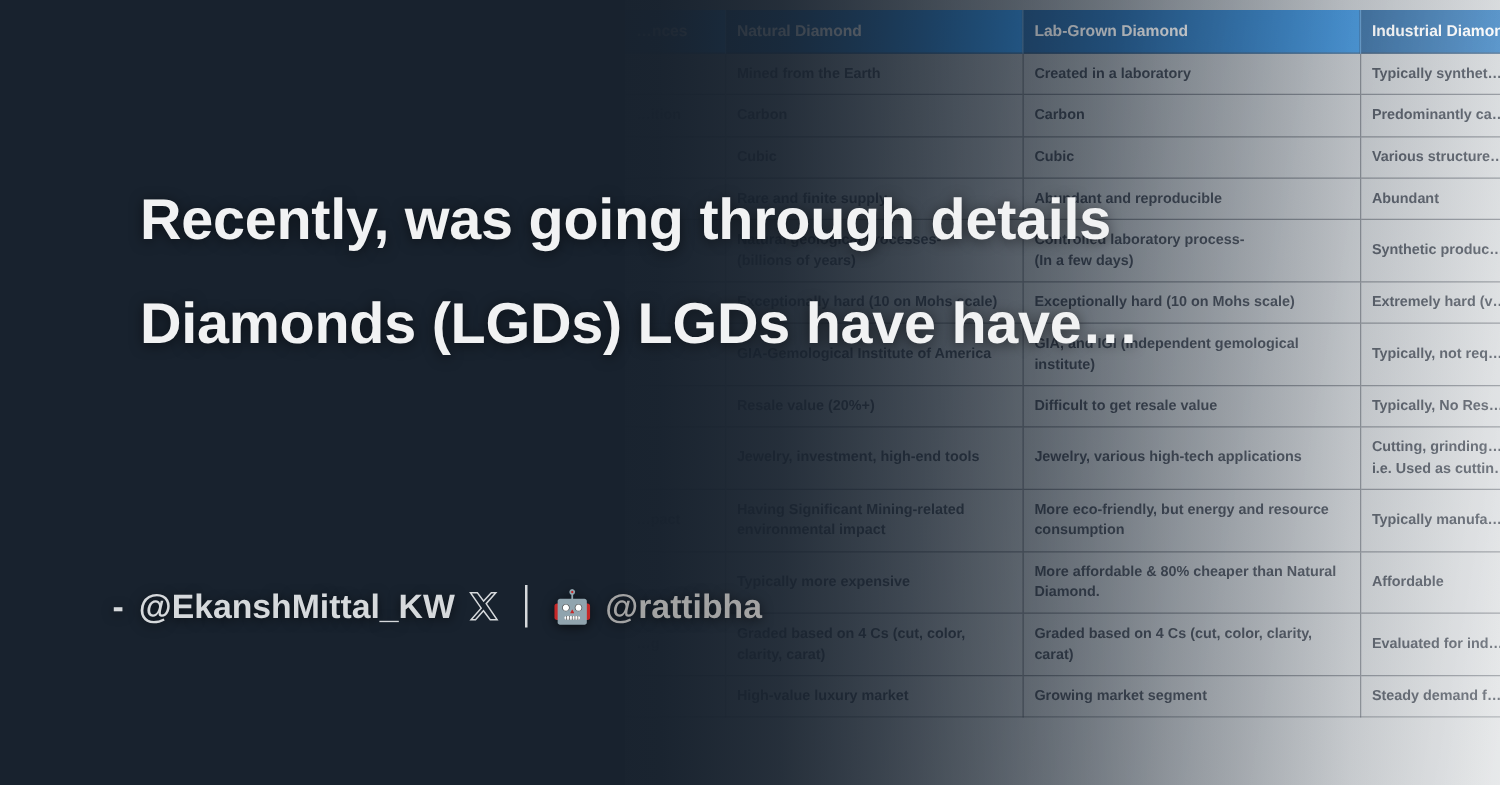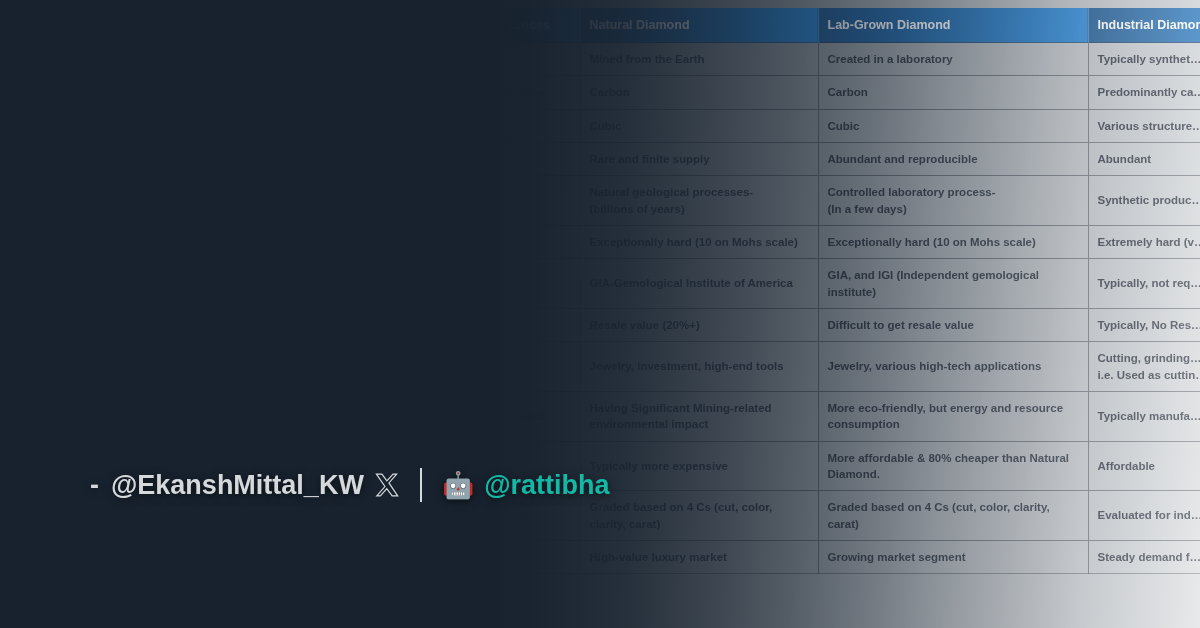--- a/index.html
+++ b/index.html
@@ -83,21 +83,21 @@
     display:flex;align-items:center;gap:10px;
     color:#d6d9dc;font-size:27px;font-weight:bold;
     text-shadow:0 2px 9px rgba(0,0,0,.6);
   }
   #attrib .dash{margin-right:2px;}
   #attrib .xmark{display:inline-flex;align-items:center;}
   #attrib .sep{
     display:inline-block;width:2px;height:34px;background:#d6d9dc;margin:0 10px;
   }
   #attrib .bot{font-size:26px;line-height:1;}
-  #attrib .brand{color:#14b8a6;}
+  #attrib .brand{color:#a3a3a3;}
 </style>
 </head>
 <body>
 
 <div id="card">
 
   <div id="shot">
     <table>
       <colgroup>
           <col class="c1">
@@ -193,20 +193,22 @@
             <td>Steady demand f…</td>
           </tr>
         </tbody>
     </table>
     <div id="sheen"></div>
   </div>
 
   <div id="scrim"></div>
 
   <div id="quote">
+    <span class="ln">Recently, was going through details</span>
+    <span class="ln">Diamonds (LGDs) LGDs have have…</span>
   </div>
 
   <div id="attrib">
     <span class="dash">-</span>
     <span>@EkanshMittal_KW</span>
     <span class="xmark">
       <svg width="26" height="26" viewBox="0 0 24 24" aria-hidden="true">
         <path d="M2.2 2h5.1l4.6 6.2L17.6 2h3.3l-7.1 8.1L21.9 22h-5.1l-5-6.7L5.9 22H2.6l7.5-8.6L2.2 2z" fill="none" stroke="#d6d9dc" stroke-width="1.1"></path>
       </svg>
     </span>

